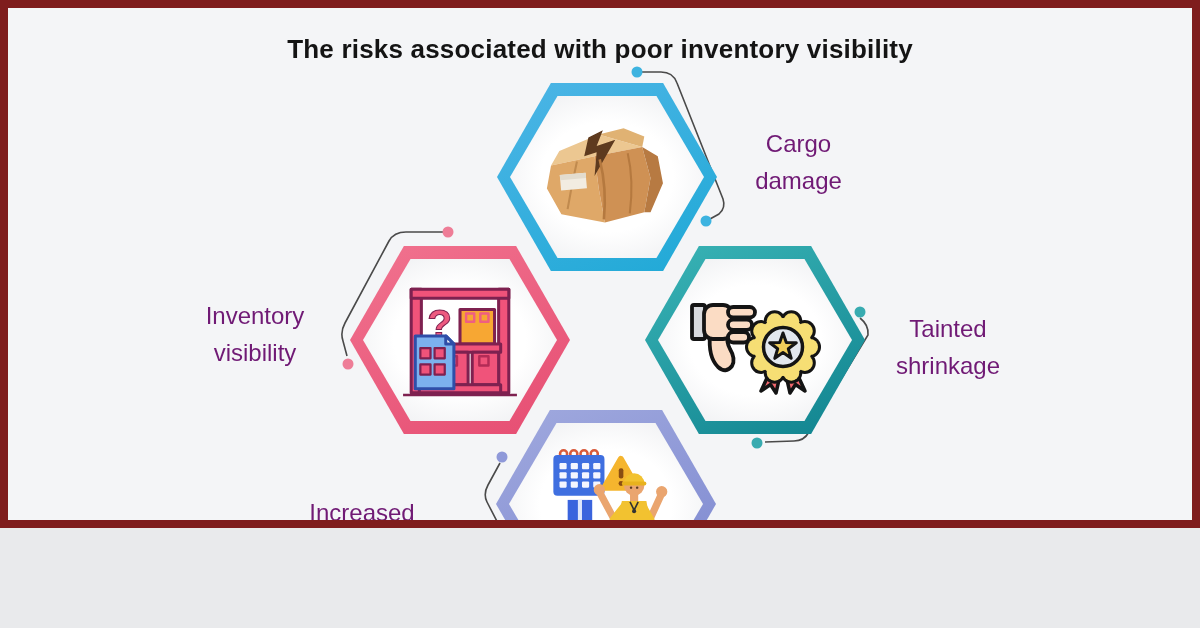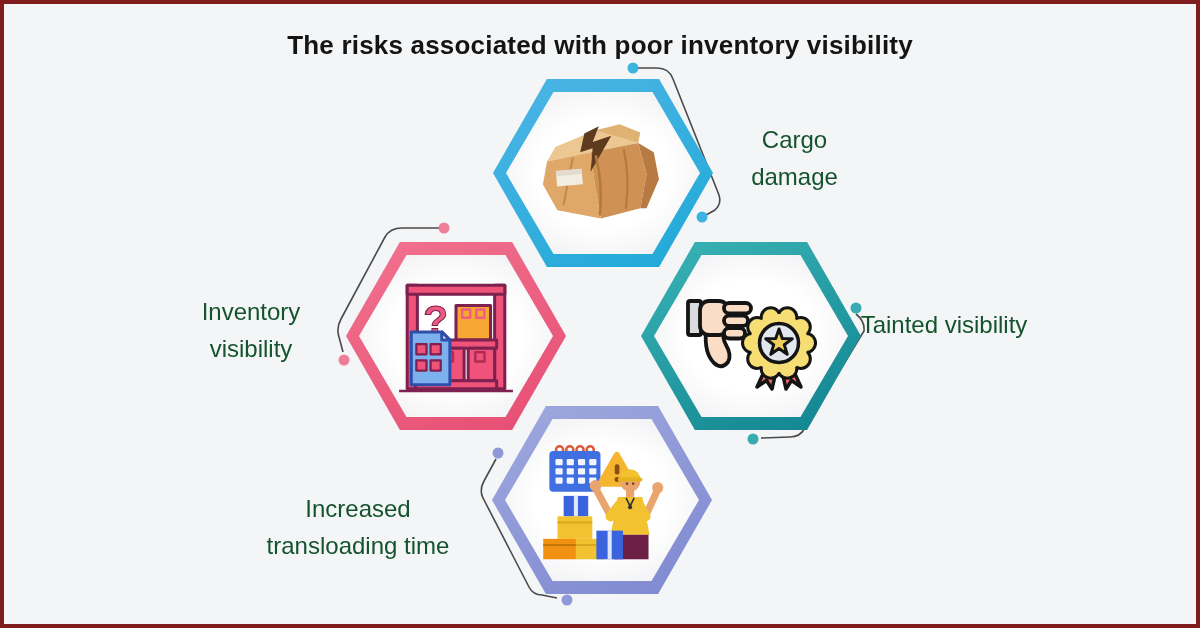--- a/index.html
+++ b/index.html
@@ -1,19 +1,19 @@
 <!DOCTYPE html>
 <html><head>
 <meta charset="utf-8">
 <style>
   html,body{margin:0;padding:0;}
   body{font-family:"Liberation Sans", sans-serif; background:#e9eaec;}
   .canvas{
-    position:relative; width:1200px; height:628px; box-sizing:border-box;
-    background:#f4f5f7; border:4px solid #7f1d1d; overflow:hidden;
+    position:relative; width:1200px; height:528px; box-sizing:border-box;
+    background:#f4f5f7; border:8px solid #7f1d1d; overflow:hidden;
   }
   .title{
     position:absolute; left:0; top:26px; width:100%;
     text-align:center; font-size:26px; font-weight:bold; color:#141414;
     letter-spacing:0.2px;
   }
   .connector-layer{position:absolute; left:0; top:0; width:1200px; height:628px; z-index:1;}
   .hex{position:absolute; width:220px; height:188px; z-index:2;}
   .hex-border{
     position:absolute; inset:0;
@@ -24,21 +24,21 @@
     clip-path:polygon(24.5% 0%,75.5% 0%,100% 50%,75.5% 100%,24.5% 100%,0% 50%);
     background:radial-gradient(ellipse at center,#ffffff 48%,#eaebee 100%);
     display:flex; align-items:center; justify-content:center;
   }
   .hex-cargo{left:489px; top:75px;}
   .hex-shrinkage{left:342px; top:238px;}
   .hex-reputation{left:637px; top:238px;}
   .hex-transloading{left:488px; top:402px;}
   .label{
     position:absolute; z-index:3; text-align:center;
-    font-size:24px; line-height:37px; color:#14532d;
+    font-size:24px; line-height:37px; color:#701a75;
   }
   .label-cargo{left:713px; top:117px; width:155px;}
   .label-shrinkage{left:156px; top:289px; width:182px;}
   .label-reputation{left:856px; top:302px; width:168px;}
   .label-transloading{left:238px; top:486px; width:232px;}
 </style>
 </head>
 <body>
 
 <div class="canvas">
@@ -217,16 +217,16 @@
         <rect x="42" y="98" width="28" height="20" fill="#f2c230"></rect>
         <line x1="42" y1="104" x2="70" y2="104" stroke="#d9a81c" stroke-width="2"></line>
         <rect x="62" y="90" width="26" height="28" fill="#3a64dd"></rect>
         <rect x="73" y="90" width="4" height="28" fill="#dfe7fb"></rect>
       </svg>
     </div>
   </div>
 
   <div class="label label-cargo">Cargo damage</div>
   <div class="label label-shrinkage">Inventory visibility</div>
-  <div class="label label-reputation">Tainted visibility</div>
+  <div class="label label-reputation">Tainted shrinkage</div>
   <div class="label label-transloading">Increased transloading time</div>
 
 </div>
 
 </body></html>

